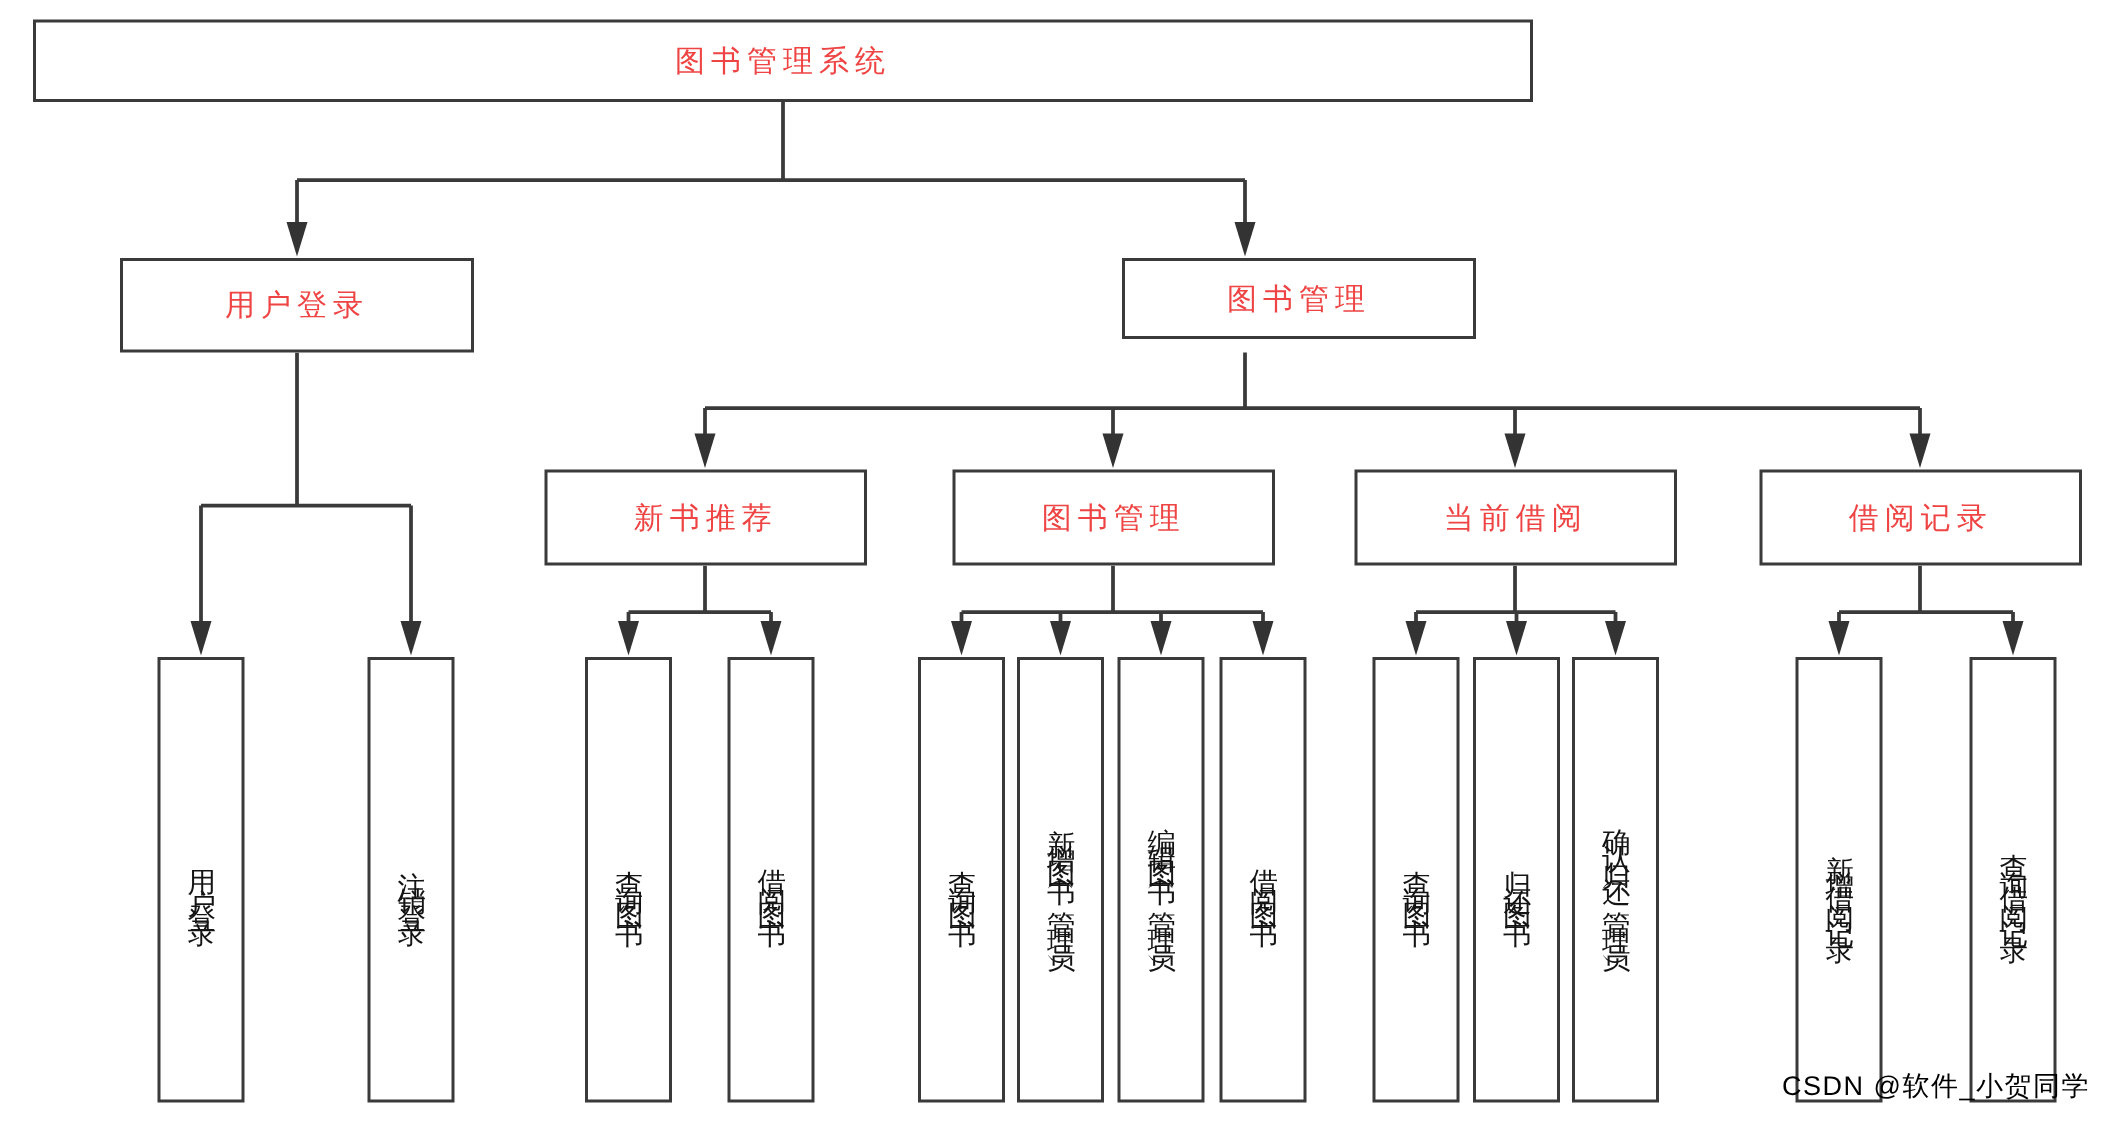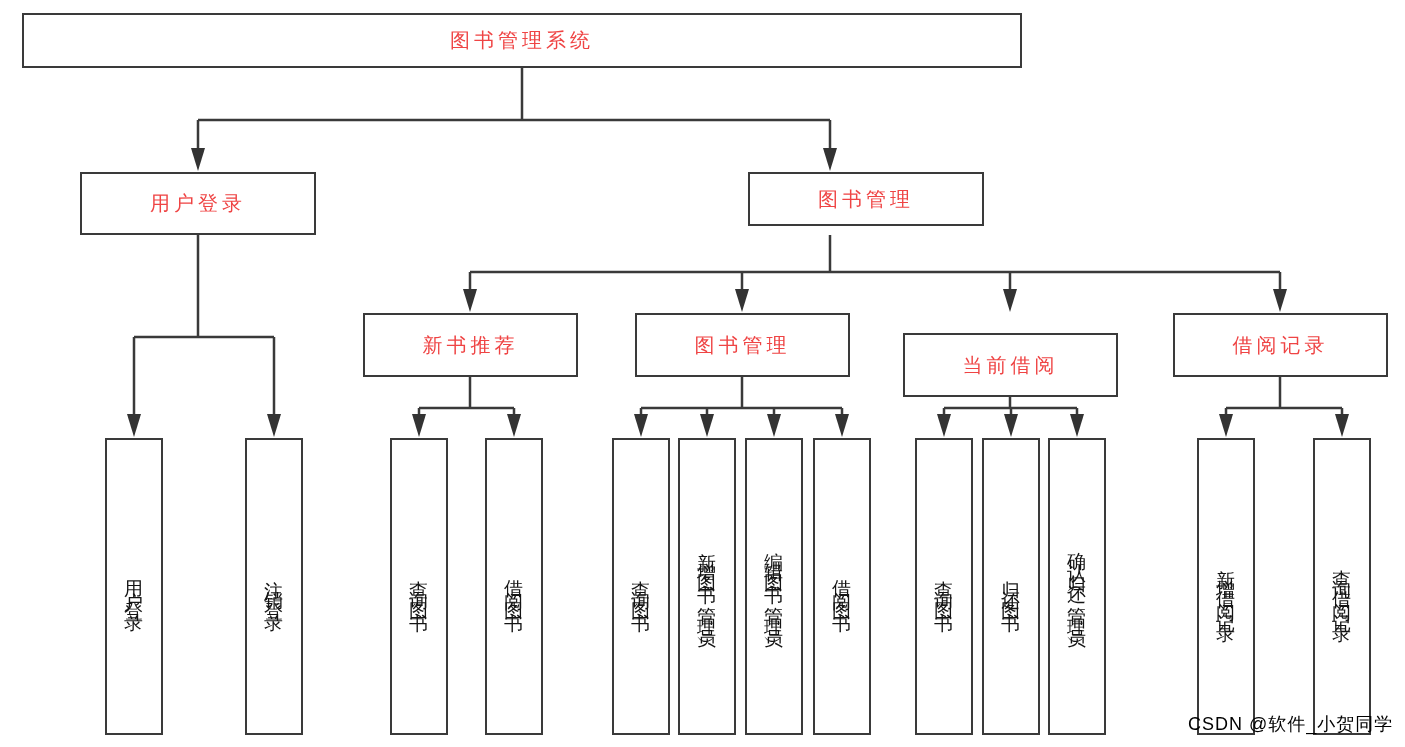--- a/index.html
+++ b/index.html
@@ -65,21 +65,21 @@
     letter-spacing: 1px;
     z-index: 3;
     white-space: nowrap;
   }
   
   #n-root  { left: 22px;  top: 13px;  width: 1000px; height: 55px; }
   #n-login { left: 80px;  top: 172px; width: 236px;  height: 63px; }
   #n-mgmt  { left: 748px; top: 172px; width: 236px;  height: 54px; }
   #n-nbr   { left: 363px; top: 313px; width: 215px;  height: 64px; }
   #n-bb    { left: 635px; top: 313px; width: 215px;  height: 64px; }
-  #n-cb    { left: 903px; top: 313px; width: 215px;  height: 64px; margin-top: 20px; }
+  #n-cb    { left: 903px; top: 313px; width: 215px;  height: 64px; }
   #n-br    { left: 1173px;top: 313px; width: 215px;  height: 64px; }
   
   #l-user    { left: 105px;  top: 438px; }
   #l-logout  { left: 245px;  top: 438px; }
   #l-nbr-q   { left: 390px;  top: 438px; }
   #l-nbr-b   { left: 485px;  top: 438px; }
   #l-bb-q    { left: 612px;  top: 438px; }
   #l-bb-a    { left: 678px;  top: 438px; }
   #l-bb-e    { left: 745px;  top: 438px; }
   #l-bb-b    { left: 813px;  top: 438px; }

